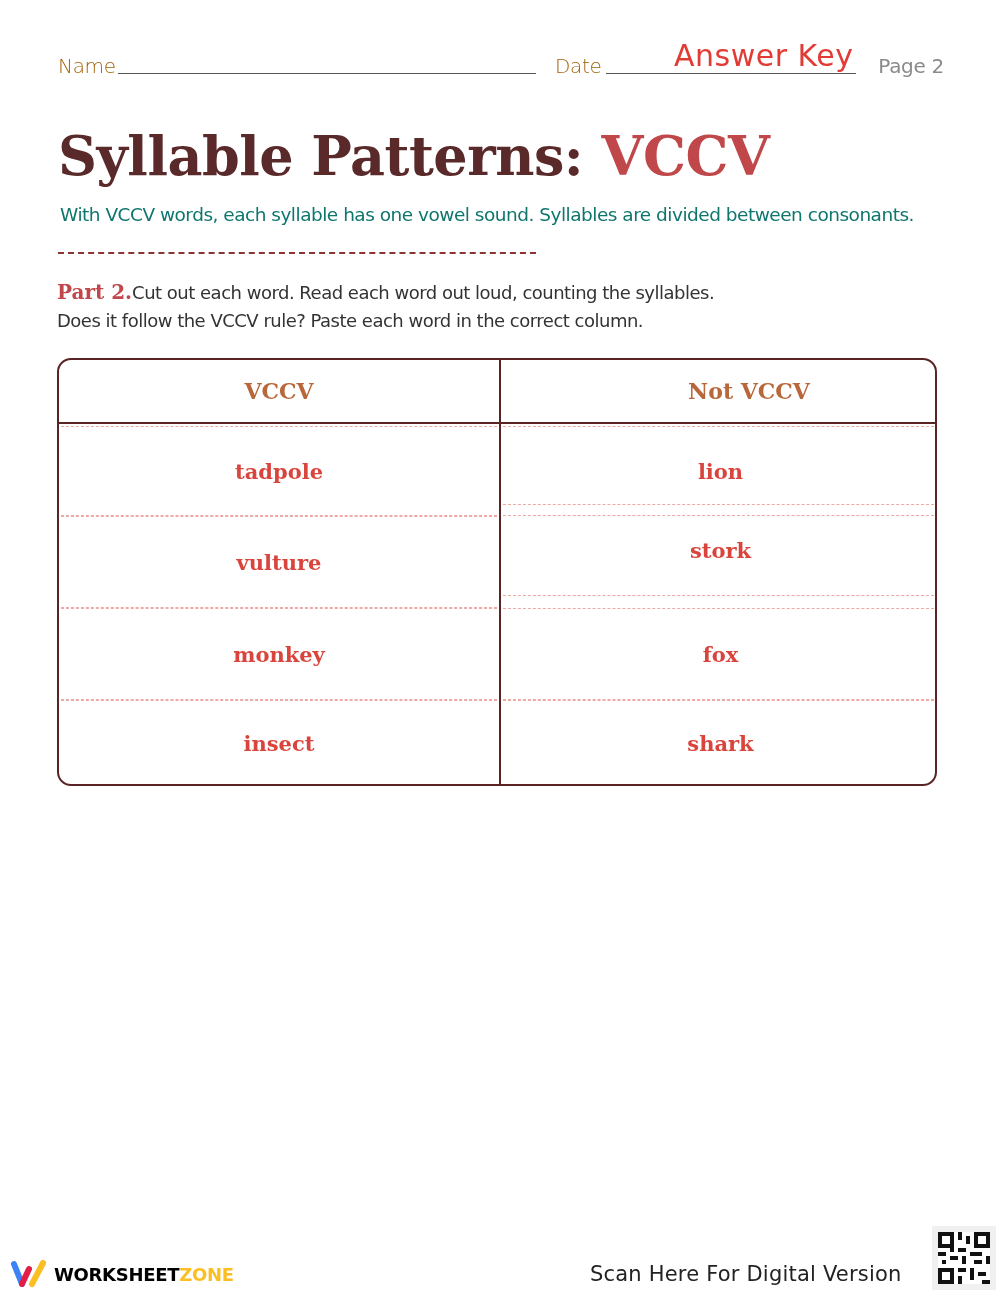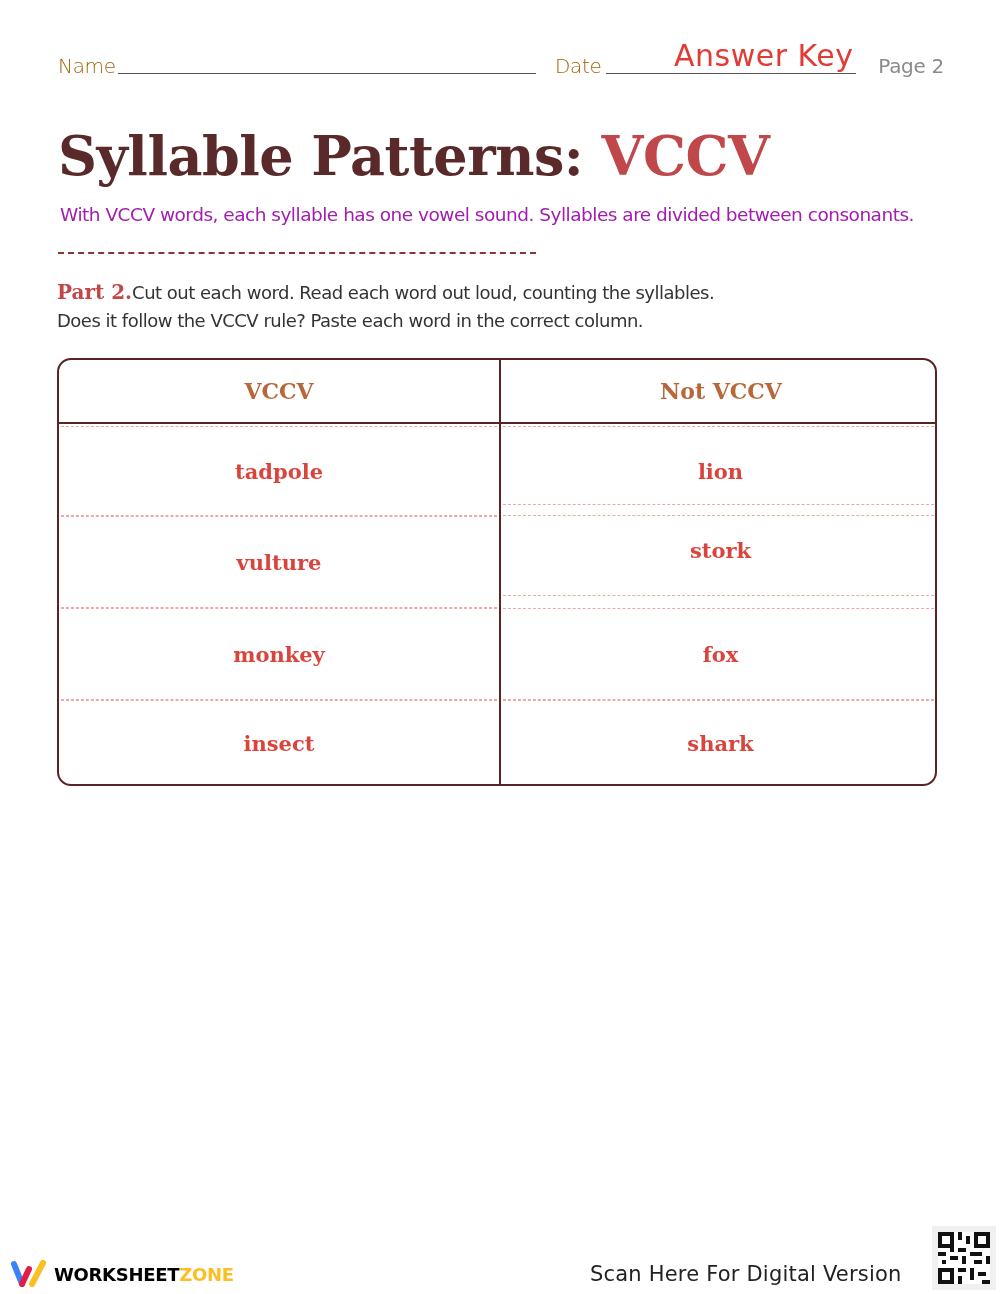--- a/index.html
+++ b/index.html
@@ -7,33 +7,33 @@
 
   .header-row { position: absolute; top: 40px; left: 58px; right: 56px; height: 40px; }
   .lbl { position: absolute; font-size: 20px; color: #a16207; top: 14px; font-family: "DejaVu Sans", sans-serif; font-weight: 300; letter-spacing: -0.3px; }
   .line { position: absolute; top: 33px; border-bottom: 1.5px solid #555; height: 0; }
   .answer-key { position: absolute; left: 616px; top: -2px; font-size: 30px; color: #e23b35; font-family: "DejaVu Sans", sans-serif; font-weight: 500; letter-spacing: 0.5px; }
   .page-num { position: absolute; right: 0; top: 14px; font-size: 20px; color: #8a8a8a; font-family: "DejaVu Sans", sans-serif; letter-spacing: -0.3px; }
 
   .title { position: absolute; left: 58px; top: 124px; font-size: 54px; font-weight: bold; font-family: "DejaVu Serif", serif; color: #5a2a2a; letter-spacing: -0.5px; white-space: nowrap; }
   .title .accent { color: #c0474a; }
 
-  .subtitle { position: absolute; left: 60px; top: 204px; font-size: 18.5px; color: #a21caf; font-family: "DejaVu Sans", sans-serif; letter-spacing: -0.5px; white-space: nowrap; }
+  .subtitle { position: absolute; left: 60px; top: 204px; font-size: 18.5px; color: #0f766e; font-family: "DejaVu Sans", sans-serif; letter-spacing: -0.5px; white-space: nowrap; }
 
   .dash-divider { position: absolute; left: 58px; top: 252px; width: 478px; height: 0; border-top: 2.5px dashed #8a3434; }
 
   .part { position: absolute; left: 57px; top: 278px; font-size: 18px; color: #333; font-family: "DejaVu Sans", sans-serif; line-height: 28px; letter-spacing: -0.5px; white-space: nowrap; }
   .part .part-label { font-family: "DejaVu Serif", serif; font-weight: bold; font-size: 20px; color: #c0474a; margin-right: 0; letter-spacing: 0; }
 
   .table { position: absolute; left: 57px; top: 358px; width: 880px; height: 428px; border: 2px solid #5a2424; border-radius: 14px; box-sizing: border-box; overflow: hidden; }
   .table .vdiv { position: absolute; left: 440px; top: 0; bottom: 0; width: 0; border-left: 2px solid #5a2424; }
   .table .thead { position: absolute; left: 0; right: 0; top: 0; height: 62px; border-bottom: 2px solid #5a2424; }
   .th { position: absolute; top: 0; height: 62px; width: 440px; display: flex; align-items: center; justify-content: center; font-family: "DejaVu Serif", serif; font-weight: bold; font-size: 22px; color: #b8673a; }
   .th.left { left: 0; }
-  .th.right { left: 442px; }
+  .th.right { left: 442px; padding-left: 28px; }
 
   .cell { position: absolute; width: 436px; display: flex; align-items: center; justify-content: center; font-family: "DejaVu Serif", serif; font-weight: bold; font-size: 21px; color: #d9453c; box-sizing: border-box; border-top: 1.5px dashed #efa9a5; border-bottom: 1.5px dashed #efa9a5; }
   .cell.left { left: 2px; }
   .cell.right { left: 444px; border-right: 1.5px dashed #efa9a5; }
 
   .footer-logo { position: absolute; left: 10px; top: 1258px; height: 32px; display: flex; align-items: center; }
   .footer-logo .brand { font-family: "DejaVu Sans", sans-serif; font-weight: bold; font-size: 18px; margin-left: 6px; letter-spacing: -0.3px; }
   .footer-logo .brand .w1 { color: #000000; }
   .footer-logo .brand .w2 { color: #fbbf24; }
 

